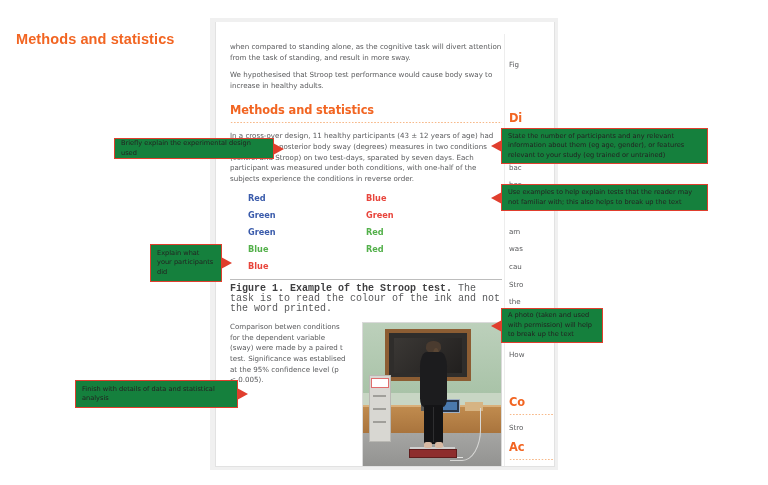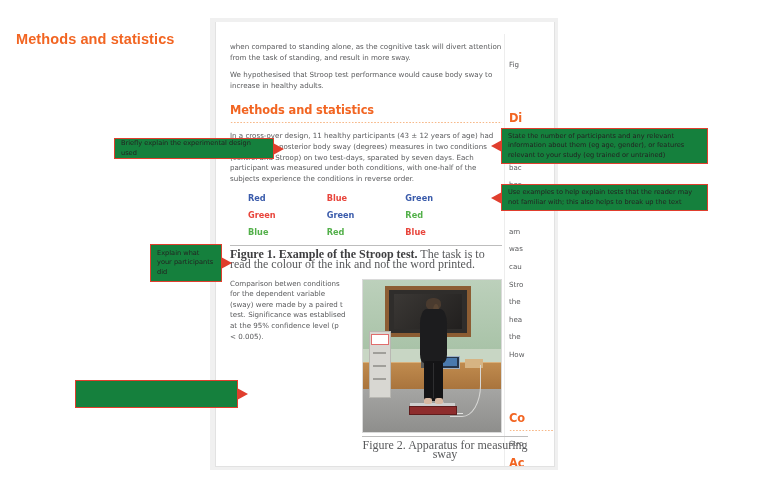--- a/index.html
+++ b/index.html
@@ -48,33 +48,33 @@
     font-family:"DejaVu Sans", sans-serif;letter-spacing:-.1px;
   }
   .dotrule{
     height:3px;width:100%;margin:0 0 8px 0;
     background-image:radial-gradient(circle, #f7b98a 0.8px, transparent 0.9px);
     background-size:3.2px 3px;background-repeat:repeat-x;background-position:0 1px;
   }
 
   
   .stroop{
-    margin:9px 0 8px 0;display:grid;grid-template-columns:1fr 1fr 1fr;
+    margin:9px 0 8px 0;display:grid;grid-template-columns:1fr 1fr;
     row-gap:7px;padding-left:18px;width:236px;
   }
   .stroop span{font-size:8.2px;font-weight:bold;font-family:"DejaVu Sans", sans-serif;}
   .c-red{color:#e8453c;}
   .c-blue{color:#3a5bab;}
   .c-green{color:#53b04a;}
 
   
   .figline{height:1px;background:#bdbdbd;margin:3px 0 4px 0;}
   .figcap{
-    font-size:12px;line-height:9.6px;color:#58595b;
-    font-family:Liberation Serif, serif;
+    font-size:10px;line-height:9.6px;color:#58595b;
+    font-family:Liberation Mono, monospace;
   }
   .figcap b{color:#3f3f41;}
   .figcap.center{text-align:center;}
 
   
   .split{position:relative;margin-top:9px;}
   .split-text{position:absolute;left:0;top:0;width:116px;}
   .photo-wrap{position:absolute;left:132px;top:0;width:166px;}
 
   
@@ -231,21 +231,21 @@
         <div class="ptext" style="margin-top:32px">bac</div>
         <div class="ptext">hea</div>
         <div class="ptext" style="margin-top:36px">am</div>
         <div class="ptext">was</div>
         <div class="ptext">cau</div>
         <div class="ptext">Stro</div>
         <div class="ptext">the</div>
         <div class="ptext">hea</div>
         <div class="ptext">the</div>
         <div class="ptext" style="margin-top:6px">How</div>
-        <div class="doc-h" style="margin-top:50px">Co</div>
+        <div class="doc-h" style="margin-top:34px">Co</div>
         <div class="dotrule"></div>
         <div class="ptext">Stro</div>
         <div class="doc-h" style="margin-top:4px">Ac</div>
         <div class="dotrule"></div>
         <div class="ptext">The</div>
 
       </div>
 
     </div>
   </div>
@@ -254,27 +254,32 @@
     <span>Briefly explain the experimental design used</span>
     <span class="arrow arrow-r"></span>
   </div>
 
   <div class="callout" style="left:150px;top:244px;width:72px;height:38px;display:flex;align-items:center;">
     <span>Explain what your participants did</span>
     <span class="arrow arrow-r"></span>
   </div>
 
   <div class="callout" style="left:75px;top:380px;width:163px;height:28px;display:flex;align-items:center;">
+    <span>Finish with details of data and statistical analysis</span>
     <span class="arrow arrow-r"></span>
   </div>
 
   <div class="callout" style="left:501px;top:128px;width:207px;height:36px;display:flex;align-items:center;">
     <span>State the number of participants and any relevant information about them (eg age, gender), or features relevant to your study (eg trained or untrained)</span>
     <span class="arrow arrow-l"></span>
   </div>
 
   <div class="callout" style="left:501px;top:184px;width:207px;height:27px;display:flex;align-items:center;">
     <span>Use examples to help explain tests that the reader may not familiar with; this also helps to break up the text</span>
     <span class="arrow arrow-l"></span>
   </div>
 
+  <div class="callout" style="left:501px;top:308px;width:102px;height:35px;display:flex;align-items:center;">
+    <span>A photo (taken and used with permission) will help to break up the text</span>
+    <span class="arrow arrow-l"></span>
+  </div>
 
 </div>
 
 </body></html>

